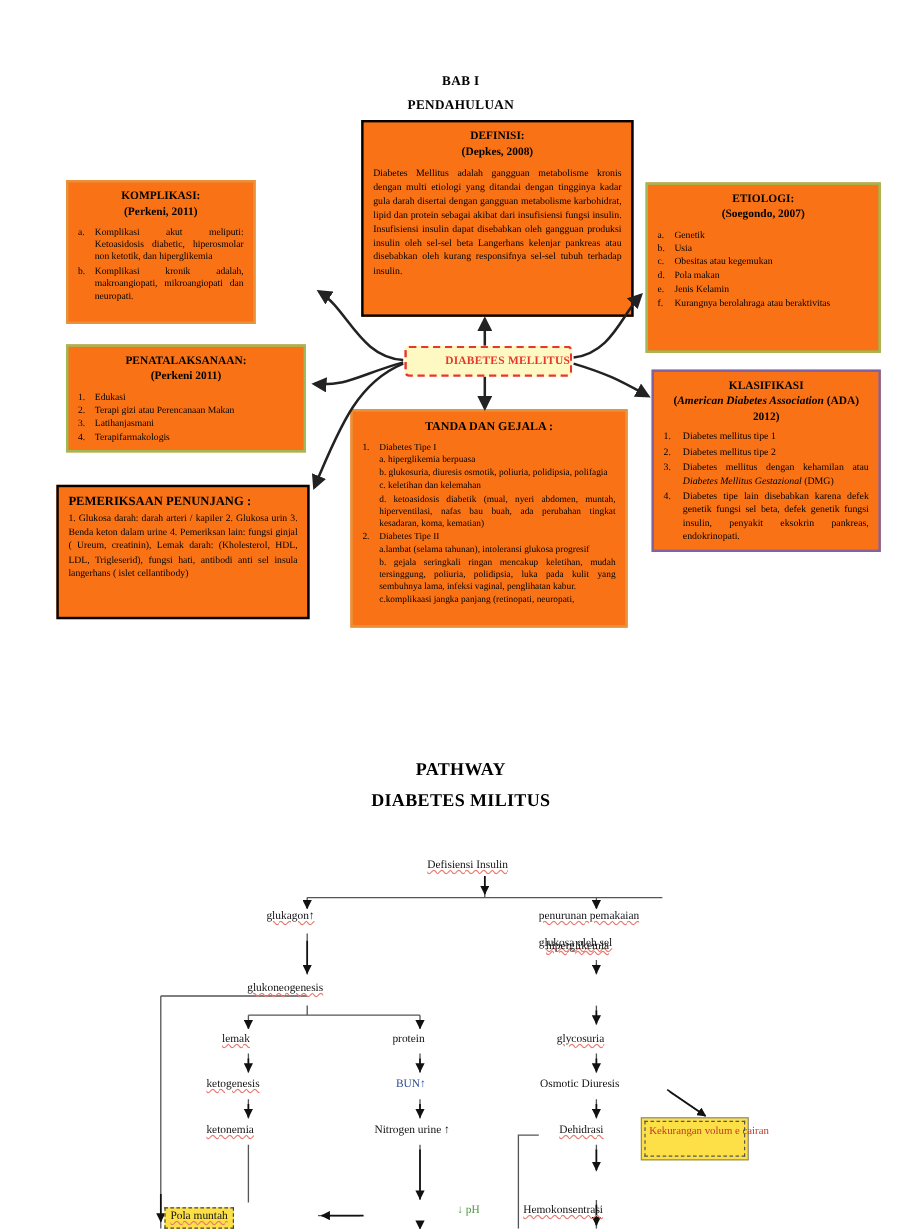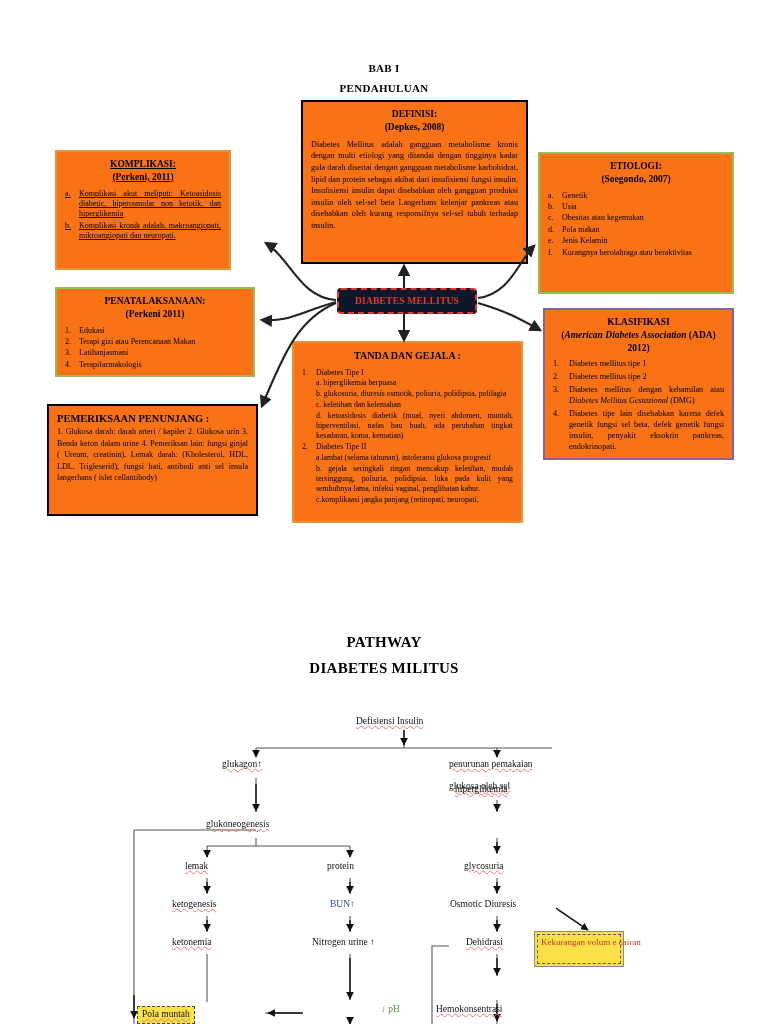--- a/index.html
+++ b/index.html
@@ -27,40 +27,40 @@
   .box .t .it { font-style:italic; }
   .box ul, .box ol { margin:5px 0 0 0; padding:0; list-style:none; }
   .box li { font-size:8px; line-height:1.3; margin-bottom:1px; display:flex; }
   .box li .mk { flex:0 0 auto; width:14px; }
   .box li .tx { flex:1 1 auto; text-align:justify; }
   .box li .tx .it { font-style:italic; }
   .box p { margin:5px 0 4px 0; font-size:8.2px; line-height:1.42; text-align:justify; }
   .plain { font-size:8px; line-height:1.35; }
 
   #box-definisi    { left:301px; top:100px;  width:227px; height:164px; border:2.5px solid #000; }
-  #box-komplikasi  { left:55px;  top:150px;  width:176px; height:120px; border:2.5px solid #E8923C;text-decoration:underline; }
+  #box-komplikasi  { left:55px;  top:150px;  width:158px; height:120px; border:2.5px solid #E8923C; }
   #box-etiologi    { left:538px; top:152px;  width:196px; height:142px; border:2.5px solid #9BBB59; }
   #box-penata      { left:55px;  top:287px;  width:200px; height:90px;  border:2.5px solid #9BBB59; }
   #box-pemeriksaan { left:47px;  top:404px;  width:211px; height:112px; border:2.5px solid #000; }
   #box-tanda       { left:292px; top:341px;  width:231px; height:182px; border:2.5px solid #E8923C; }
   #box-klasifikasi { left:543px; top:308px;  width:191px; height:152px; border:2.5px solid #8064A2; }
 
   #box-pemeriksaan .t { font-size:10.5px; text-align:left; }
   #box-pemeriksaan .plain { font-size:8.1px; line-height:1.42; text-align:justify; }
   #box-komplikasi .t, #box-etiologi .t, #box-klasifikasi .t { font-size:9.5px; }
   #box-tanda .t { font-size:10px; }
   #box-tanda li { font-size:7.8px; line-height:1.28; }
   #box-klasifikasi li { font-size:8.2px; line-height:1.34; margin-bottom:2px; }
   #box-klasifikasi li .mk { width:16px; }
 
   
   #node-dm {
     position:absolute; left:337px; top:288px; width:140px; height:26px;
-    border:2px dashed #E8362B; border-radius:4px; background:#0f172a;
-    display:flex; align-items:center; justify-content:center;
+    border:2px dashed #E8362B; border-radius:4px; background:#fef9c3;
+    display:flex; align-items:center; justify-content:flex-end;
   }
   #node-dm span { color:#E8362B; font-weight:bold; font-size:9.5px; letter-spacing:.2px; }
 
   
   .ov { position:absolute; left:0; top:0; width:768px; height:1024px; pointer-events:none; }
 
   
   .pn {
     position:absolute; font-size:9.5px; line-height:1.25;
     text-align:center; white-space:nowrap; color:#111;

